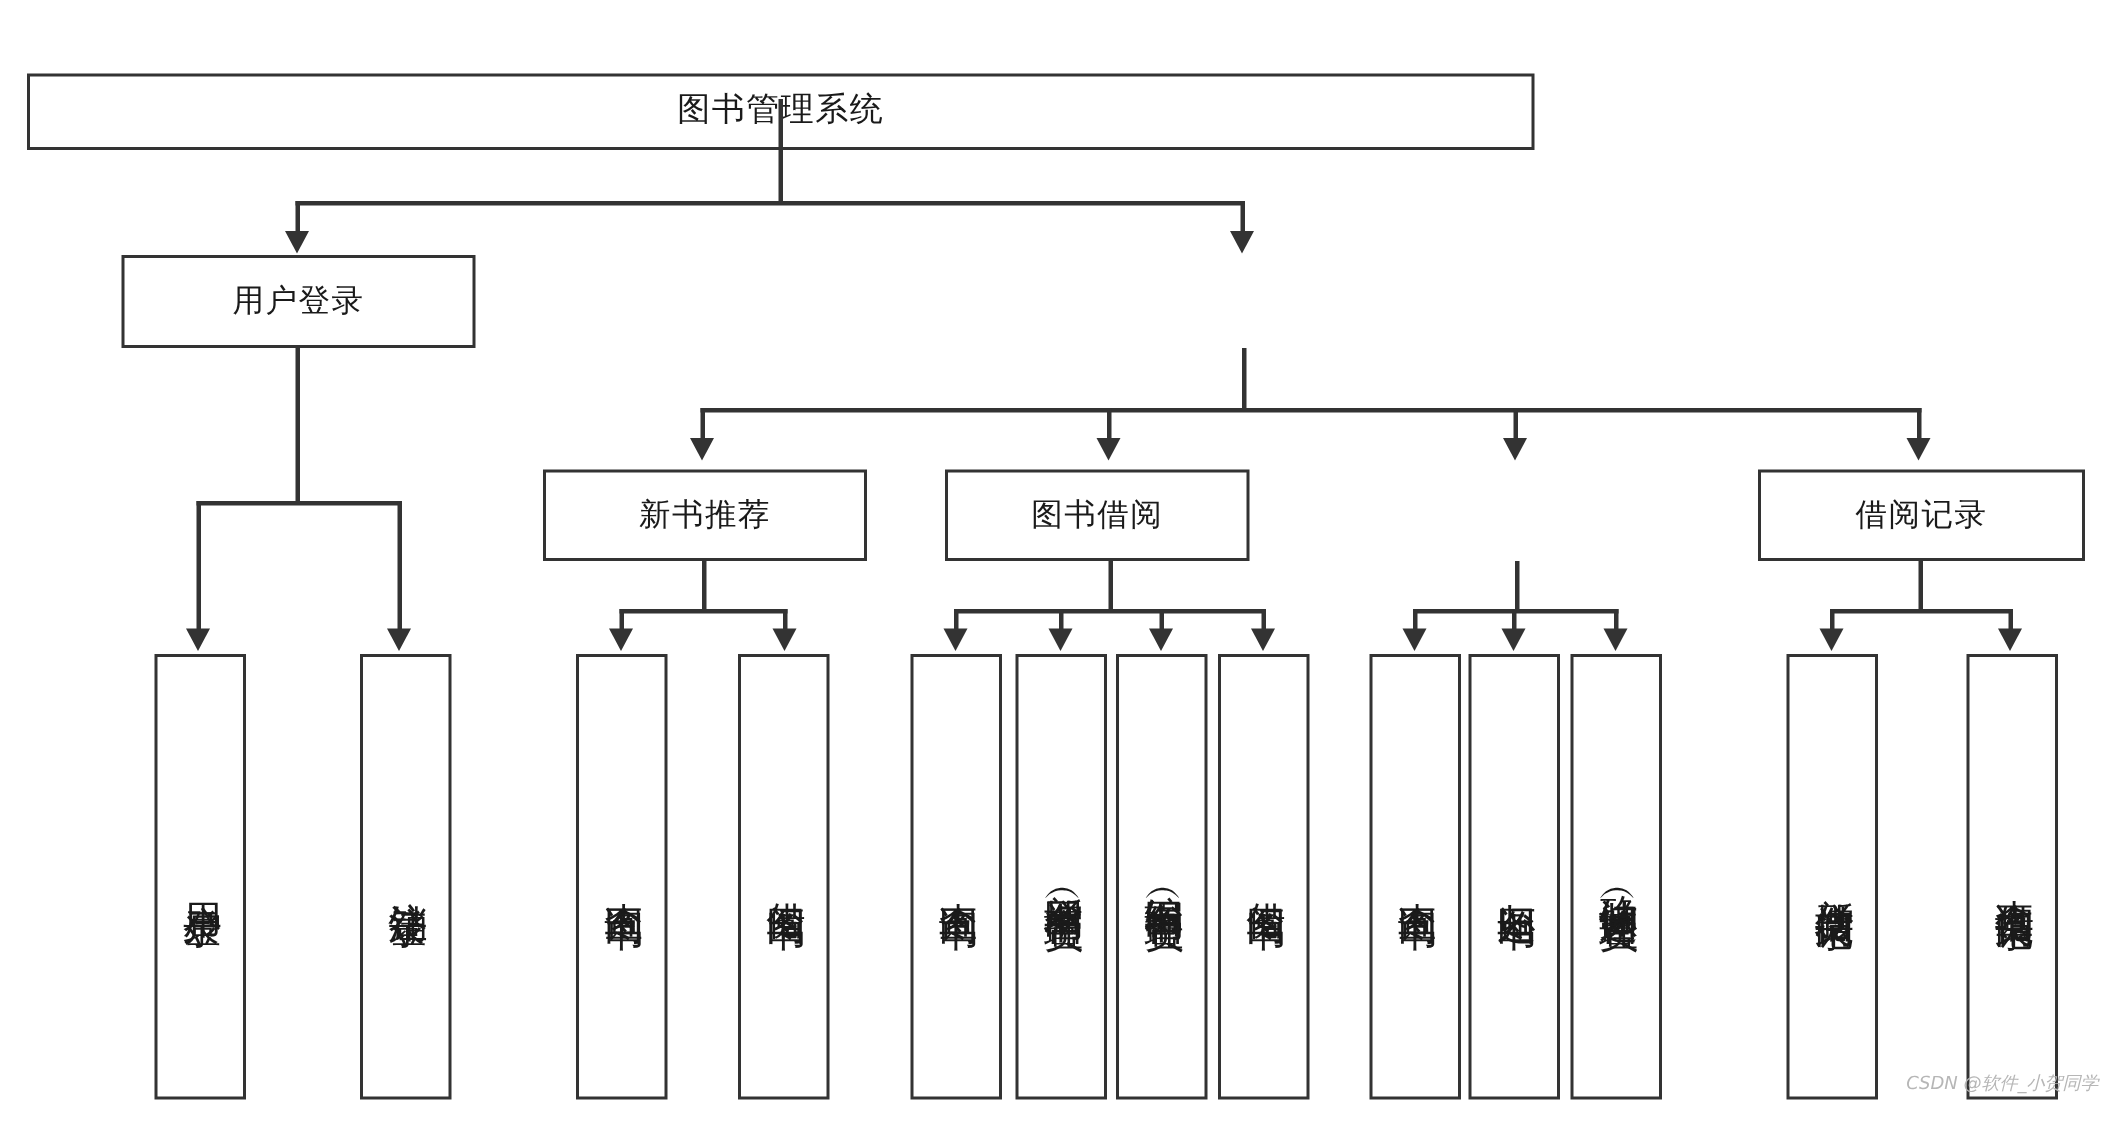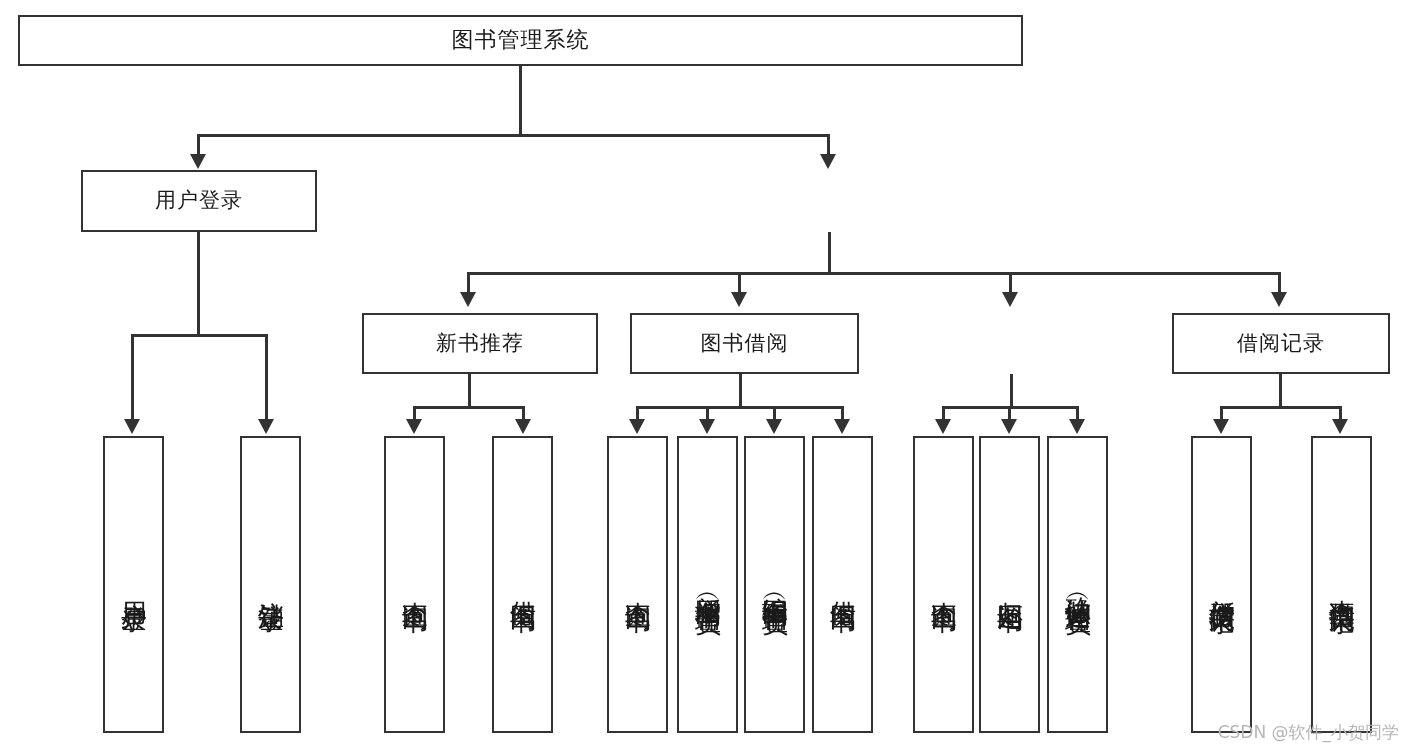--- a/index.html
+++ b/index.html
@@ -27,20 +27,21 @@
     justify-content: center;
     color: #1a1a1a;
   }
   .node.horiz {
     font-size: 21px;
     letter-spacing: 1px;
     line-height: 1.1;
   }
   .node.root {
     font-size: 22px;
+    margin-top: 34px;
   }
   
   .node.vert {
     writing-mode: vertical-rl;
     text-orientation: upright;
     font-size: 26px;
     line-height: 1.15;
     letter-spacing: 2px;
     padding-top: 6px;
     padding-bottom: 6px;
@@ -64,26 +65,27 @@
     width: 0;
     height: 0;
     border-left: 8px solid transparent;
     border-right: 8px solid transparent;
     border-top: 15px solid #333333;
   }
   
   #watermark {
     position: absolute;
     right: 6px;
-    bottom: 3px;
-    font-size: 17px;
+    bottom: 16px;
+    font-size: 12px;
     color: #b6b6b6;
     font-family: "DejaVu Sans", "Liberation Sans", sans-serif;
     white-space: nowrap;
     user-select: none;
+    font-style: italic;
   }
 </style>
 </head>
 <body>
 
 <div id="canvas">
 
   <div class="node root horiz" style="left:18px; top:15px; width:1005px; height:51px;">
     <span class="lbl">图书管理系统</span>
   </div>
@@ -111,24 +113,24 @@
   <div class="ln h" style="left:467px; top:272px; width:814px; height:3px;"></div>
   <div class="ln v" style="left:467px; top:272px; width:3px; height:22px;"></div>
   <div class="arrow" style="left:460px; top:292px;"></div>
   <div class="ln v" style="left:738px; top:272px; width:3px; height:22px;"></div>
   <div class="arrow" style="left:731px; top:292px;"></div>
   <div class="ln v" style="left:1009px; top:272px; width:3px; height:22px;"></div>
   <div class="arrow" style="left:1002px; top:292px;"></div>
   <div class="ln v" style="left:1278px; top:272px; width:3px; height:22px;"></div>
   <div class="arrow" style="left:1271px; top:292px;"></div>
 
-  <div class="node horiz" style="left:362px; top:313px; width:236px; height:61px;">
+  <div class="node horiz" style="left:362px; top:313px; width:216px; height:61px;">
     <span class="lbl">新书推荐</span>
   </div>
-  <div class="node horiz" style="left:630px; top:313px; width:229px; height:61px;">
+  <div class="node horiz" style="left:630px; top:313px; width:203px; height:61px;">
     <span class="lbl">图书借阅</span>
   </div>
   <div class="node horiz" style="left:1172px; top:313px; width:218px; height:61px;">
     <span class="lbl">借阅记录</span>
   </div>
 
   <div class="ln v" style="left:468px; top:374px; width:3px; height:34px;"></div>
   <div class="ln h" style="left:413px; top:406px; width:112px; height:3px;"></div>
   <div class="ln v" style="left:413px; top:406px; width:3px; height:14px;"></div>
   <div class="arrow" style="left:406px; top:419px;"></div>

